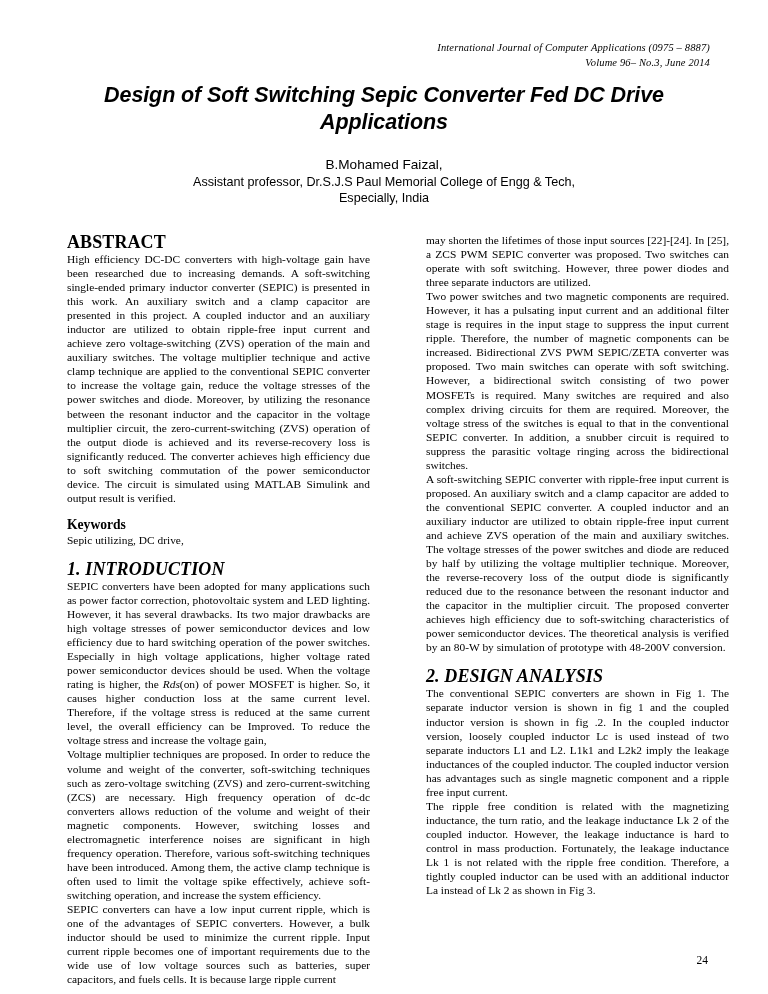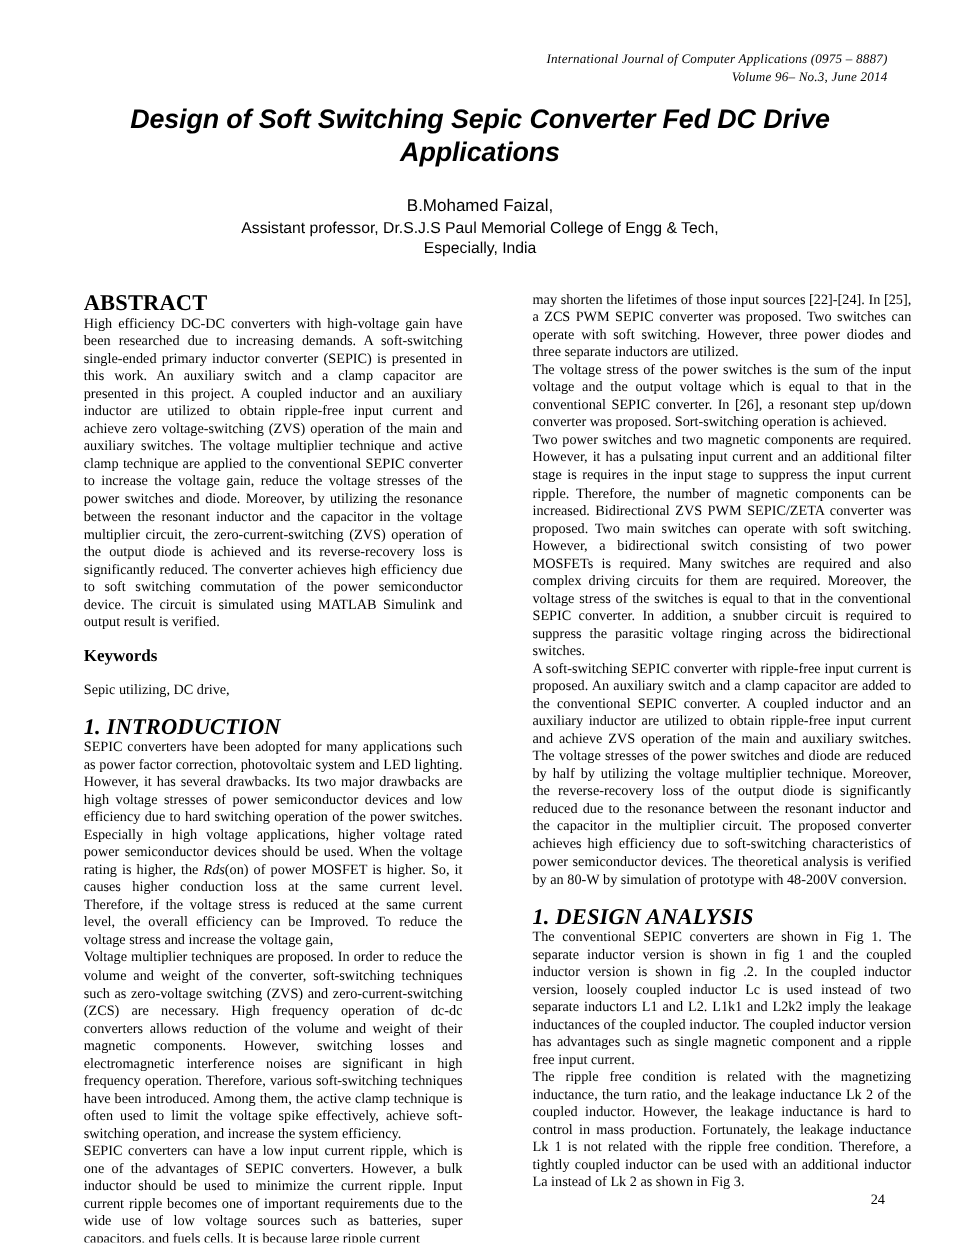--- a/index.html
+++ b/index.html
@@ -101,21 +101,21 @@
     margin: 0 0 1px 0;
     text-align: left;
     letter-spacing: 0.1px;
   }
   h2.section-head.spaced-above { margin-top: 13px; font-style: italic; }
   h2.kw-head {
     font-family: "Liberation Serif", "DejaVu Serif", serif;
     font-weight: bold;
     font-size: 13.6px;
     line-height: 17px;
-    margin: 11px 0 12px 0;
+    margin: 11px 0 0 0;
     text-align: left;
   }
   .kw-list { text-align: left; margin: 0; }
 
   .it { font-style: italic; margin-top: 24px; }
 
   
   .page-number {
     position: absolute;
     right: 60px;
@@ -157,25 +157,24 @@
     <h2 class="section-head spaced-above">1. INTRODUCTION</h2>
     <p><span>SEPIC converters have been adopted for many applications such as power factor correction, photovoltaic system and LED lighting. However, it has several drawbacks. Its two major drawbacks are high voltage stresses of power semiconductor devices and low efficiency due to hard switching operation of the power switches. Especially in high voltage applications, higher voltage rated power semiconductor devices should be used. When the voltage rating is higher, the </span><span class="it">Rds</span><span>(on) of power MOSFET is higher. So, it causes higher conduction loss at the same current level. Therefore, if the voltage stress is reduced at the same current level, the overall efficiency can be Improved. To reduce the voltage stress and increase the voltage gain,</span></p>
     <p>Voltage multiplier techniques are proposed. In order to reduce the volume and weight of the converter, soft-switching techniques such as zero-voltage switching (ZVS) and zero-current-switching (ZCS) are necessary. High frequency operation of dc-dc converters allows reduction of the volume and weight of their magnetic components. However, switching losses and electromagnetic interference noises are significant in high frequency operation. Therefore, various soft-switching techniques have been introduced. Among them, the active clamp technique is often used to limit the voltage spike effectively, achieve soft-switching operation, and increase the system efficiency.</p>
     <p>SEPIC converters can have a low input current ripple, which is one of the advantages of SEPIC converters. However, a bulk inductor should be used to minimize the current ripple. Input current ripple becomes one of important requirements due to the wide use of low voltage sources such as batteries, super capacitors, and fuels cells. It is because large ripple current</p>
 
   </div>
 
   <div class="col col-right">
 
     <p>may shorten the lifetimes of those input sources [22]-[24]. In [25], a ZCS PWM SEPIC converter was proposed. Two switches can operate with soft switching. However, three power diodes and three separate inductors are utilized.</p>
-    <p>The voltage stress of the power switches is the sum of the input voltage and the output voltage which is equal to that in the conventional SEPIC converter. In [26], a resonant step up/down converter was proposed. Sort-switching operation is achieved.</p>
     <p>Two power switches and two magnetic components are required. However, it has a pulsating input current and an additional filter stage is requires in the input stage to suppress the input current ripple. Therefore, the number of magnetic components can be increased. Bidirectional ZVS PWM SEPIC/ZETA converter was proposed. Two main switches can operate with soft switching. However, a bidirectional switch consisting of two power MOSFETs is required. Many switches are required and also complex driving circuits for them are required. Moreover, the voltage stress of the switches is equal to that in the conventional SEPIC converter. In addition, a snubber circuit is required to suppress the parasitic voltage ringing across the bidirectional switches.</p>
     <p>A soft-switching SEPIC converter with ripple-free input current is proposed. An auxiliary switch and a clamp capacitor are added to the conventional SEPIC converter. A coupled inductor and an auxiliary inductor are utilized to obtain ripple-free input current and achieve ZVS operation of the main and auxiliary switches. The voltage stresses of the power switches and diode are reduced by half by utilizing the voltage multiplier technique. Moreover, the reverse-recovery loss of the output diode is significantly reduced due to the resonance between the resonant inductor and the capacitor in the multiplier circuit. The proposed converter achieves high efficiency due to soft-switching characteristics of power semiconductor devices. The theoretical analysis is verified by an 80-W by simulation of prototype with 48-200V conversion.</p>
 
-    <h2 class="section-head spaced-above">1. DESIGN ANALYSIS</h2>
+    <h2 class="section-head spaced-above">2. DESIGN ANALYSIS</h2>
     <p>The conventional SEPIC converters are shown in Fig 1. The separate inductor version is shown in fig 1 and the coupled inductor version is shown in fig .2. In the coupled inductor version, loosely coupled inductor Lc is used instead of two separate inductors L1 and L2. L1k1 and L2k2 imply the leakage inductances of the coupled inductor. The coupled inductor version has advantages such as single magnetic component and a ripple free input current.</p>
     <p>The ripple free condition is related with the magnetizing inductance, the turn ratio, and the leakage inductance Lk 2 of the coupled inductor. However, the leakage inductance is hard to control in mass production. Fortunately, the leakage inductance Lk 1 is not related with the ripple free condition. Therefore, a tightly coupled inductor can be used with an additional inductor La instead of Lk 2 as shown in Fig 3.</p>
 
   </div>
 
   <div class="page-number">24</div>
 
 </div>
 
 </body></html>

